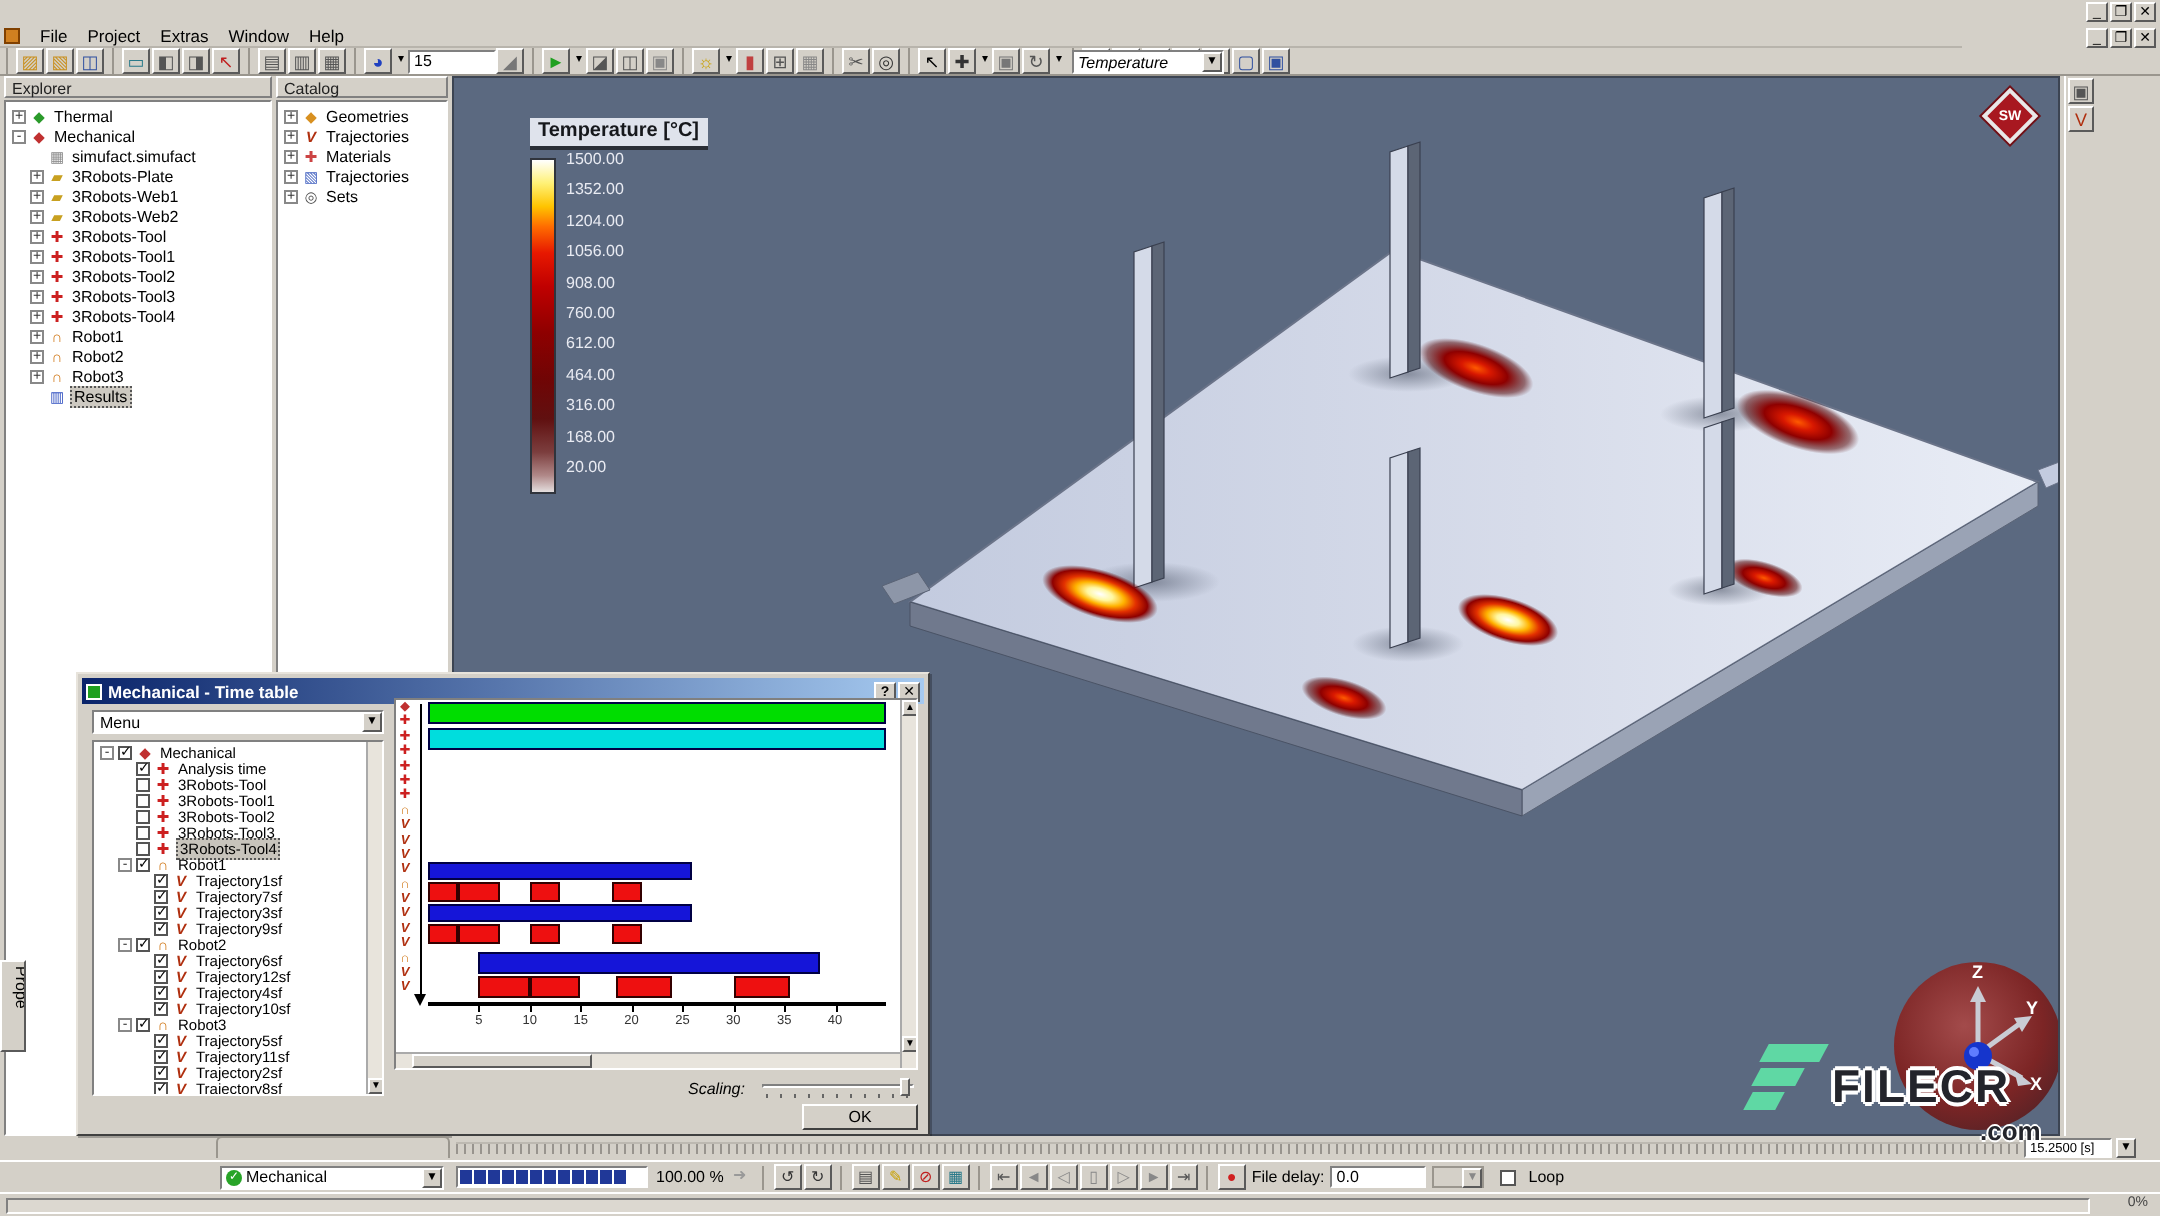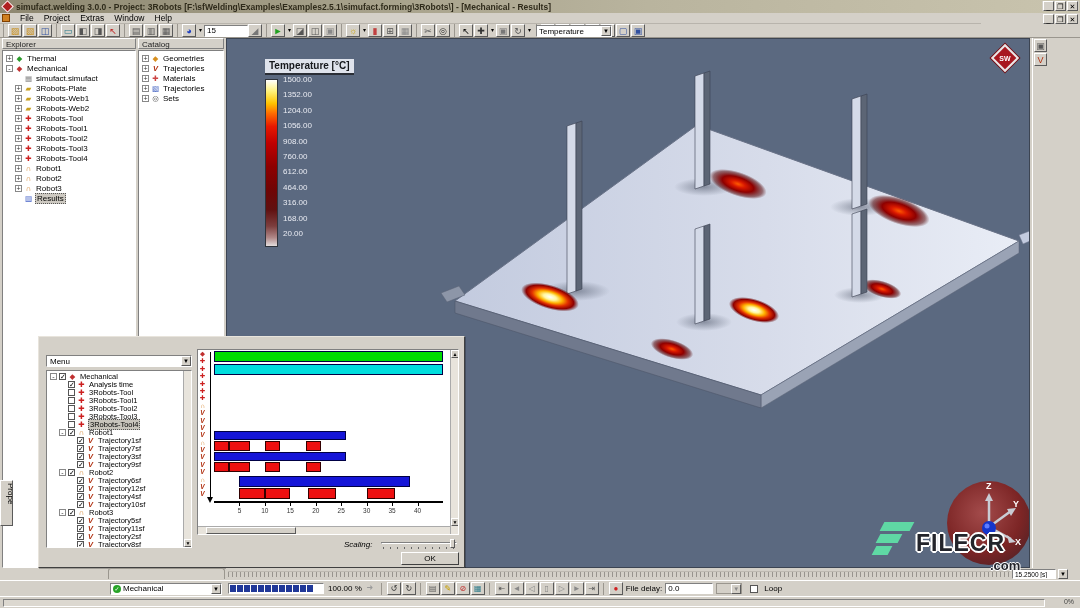--- a/index.html
+++ b/index.html
@@ -22,21 +22,21 @@
   #menubar .micon { width:8px; height:8px; background:#d08020; border:1px solid #804000; margin:0 5px 0 2px; }
   .menuitem { padding:0 5px; font-size:8.5px; }
   #toolbar { position:absolute; left:0; top:24px; width:1080px; height:14px; background:#d4d0c8;
     display:flex; align-items:center; border-bottom:1px solid #9a968e; }
   .tgroup { display:flex; align-items:center; margin-left:3px; padding-left:4px; border-left:1px solid #9a968e; height:13px; }
   .tbtn { width:14px; height:13px; margin-right:1px; font-size:9px; line-height:12px; text-align:center; background:#d4d0c8; }
   .tdrop { width:7px; height:13px; font-size:6px; line-height:12px; text-align:center; }
   .tinput { width:44px; height:12px; border:1px solid; border-color:#808080 #fff #fff #808080; background:#fff; font-size:8px; padding:0 2px; font-family:inherit; }
   #result-select { position:absolute; left:536px; top:1px; width:76px; height:12px; background:#fff;
     border:1px solid; border-color:#808080 #fff #fff #808080; display:flex; align-items:center; }
-  #result-select .val { flex:1; padding-left:2px; font-size:8px; }
+  #result-select .val { flex:1; padding-left:2px; font-size:8px;font-style:italic; }
   .combo-arrow { width:10px; height:10px; background:#d4d0c8; border:1px solid; border-color:#fff #5a5a5a #5a5a5a #fff; font-size:6px; line-height:9px; text-align:center; flex:none; }
 
   
   .panel-h { height:11px; background:#d4d0c8; border:1px solid; border-color:#fff #808080 #808080 #fff;
     font-size:8px; padding:1px 3px; color:#222; }
   #explorer { position:absolute; left:2px; top:38px; width:134px; height:530px; }
   #catalog  { position:absolute; left:138px; top:38px; width:86px; height:530px; }
   .panel-body { position:absolute; left:0; top:12px; right:0; bottom:0; background:#fff;
     border:1px solid; border-color:#808080 #fff #fff #808080; overflow:hidden; padding:2px 0; }
   .trow { display:flex; align-items:center; height:10px; white-space:nowrap; }
@@ -154,24 +154,20 @@
   #wm-text { position:absolute; left:44px; top:12px; font-size:23px; font-weight:bold; color:#23242b; letter-spacing:1px;
     text-shadow:-2px 0 0 #fff,2px 0 0 #fff,0 -2px 0 #fff,0 2px 0 #fff,-1px -1px 0 #fff,1px 1px 0 #fff,-1px 1px 0 #fff,1px -1px 0 #fff; }
   #wm-com { position:absolute; left:118px; top:40px; font-size:13px; font-weight:bold; color:#23242b;
     text-shadow:-1px 0 0 #fff,1px 0 0 #fff,0 -1px 0 #fff,0 1px 0 #fff; }
 </style>
 </head>
 <body>
 
 <div id="app">
 
-  <div id="titlebar">
-    <span class="appicon"></span>
-    <span class="ttext">simufact.welding 3.0.0 - Project: 3Robots [F:\sfWelding\Examples\Examples2.5.1\simufact.forming\3Robots\] - [Mechanical - Results]</span>
-  </div>
   <div class="winbtns" style="top:1px">
     <span class="wbtn raised">_</span>
     <span class="wbtn raised">❐</span>
     <span class="wbtn raised">✕</span>
   </div>
 
   <div id="menubar">
     <span class="micon"></span>
     <span id="menu-items" style="display:flex">
         <div class="menuitem">File</div>
@@ -477,20 +473,26 @@
   <div id="right-rail">
       <div class="tbtn raised" style="color: rgb(85, 85, 85);">▣</div>
       <div class="tbtn raised" style="color: rgb(176, 48, 16);">V</div>
     </div>
 
   <div id="props-tab">
     <span>Prope</span>
   </div>
 
   <div id="dlg">
+    <div id="dlg-title">
+      <span class="dicon"></span>
+      <span class="dtx">Mechanical - Time table</span>
+      <span class="wbtn raised" style="color:#000">?</span>
+      <span class="wbtn raised" style="color:#000;margin-left:1px">✕</span>
+    </div>
     <div id="menu-combo">
       <span class="val">Menu</span>
       <span class="combo-arrow">▼</span>
     </div>
     <div id="dlg-tree">
       <div class="vscroll">
         <span class="sb raised" style="bottom:0">▼</span>
       </div>
     <div class="trow" style="padding-left: 3px;">
           <div class="expbox">-</div>

